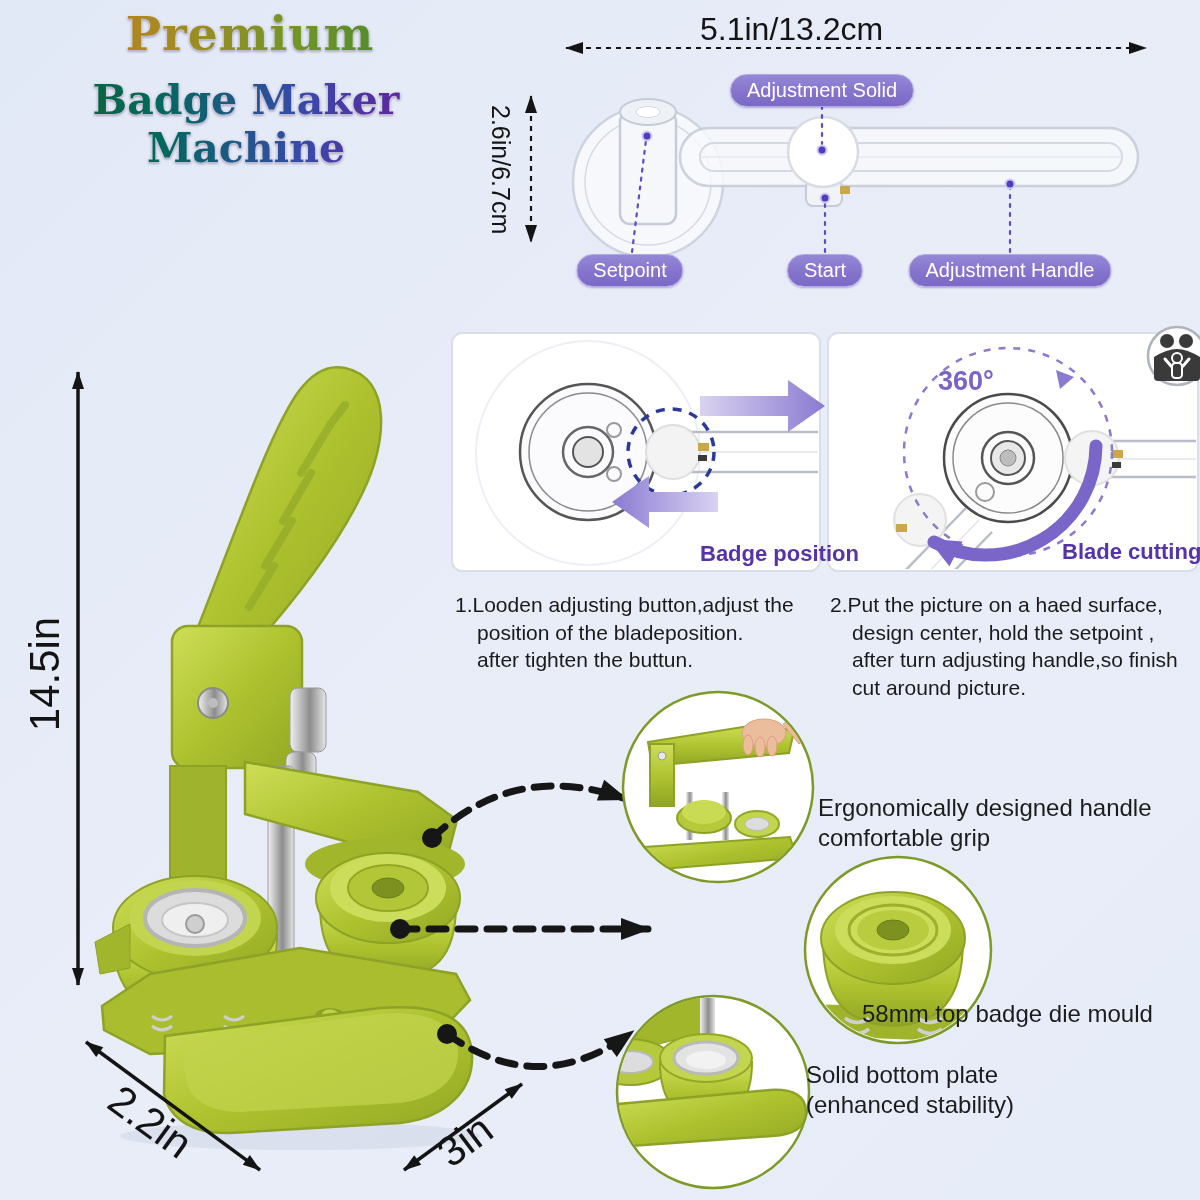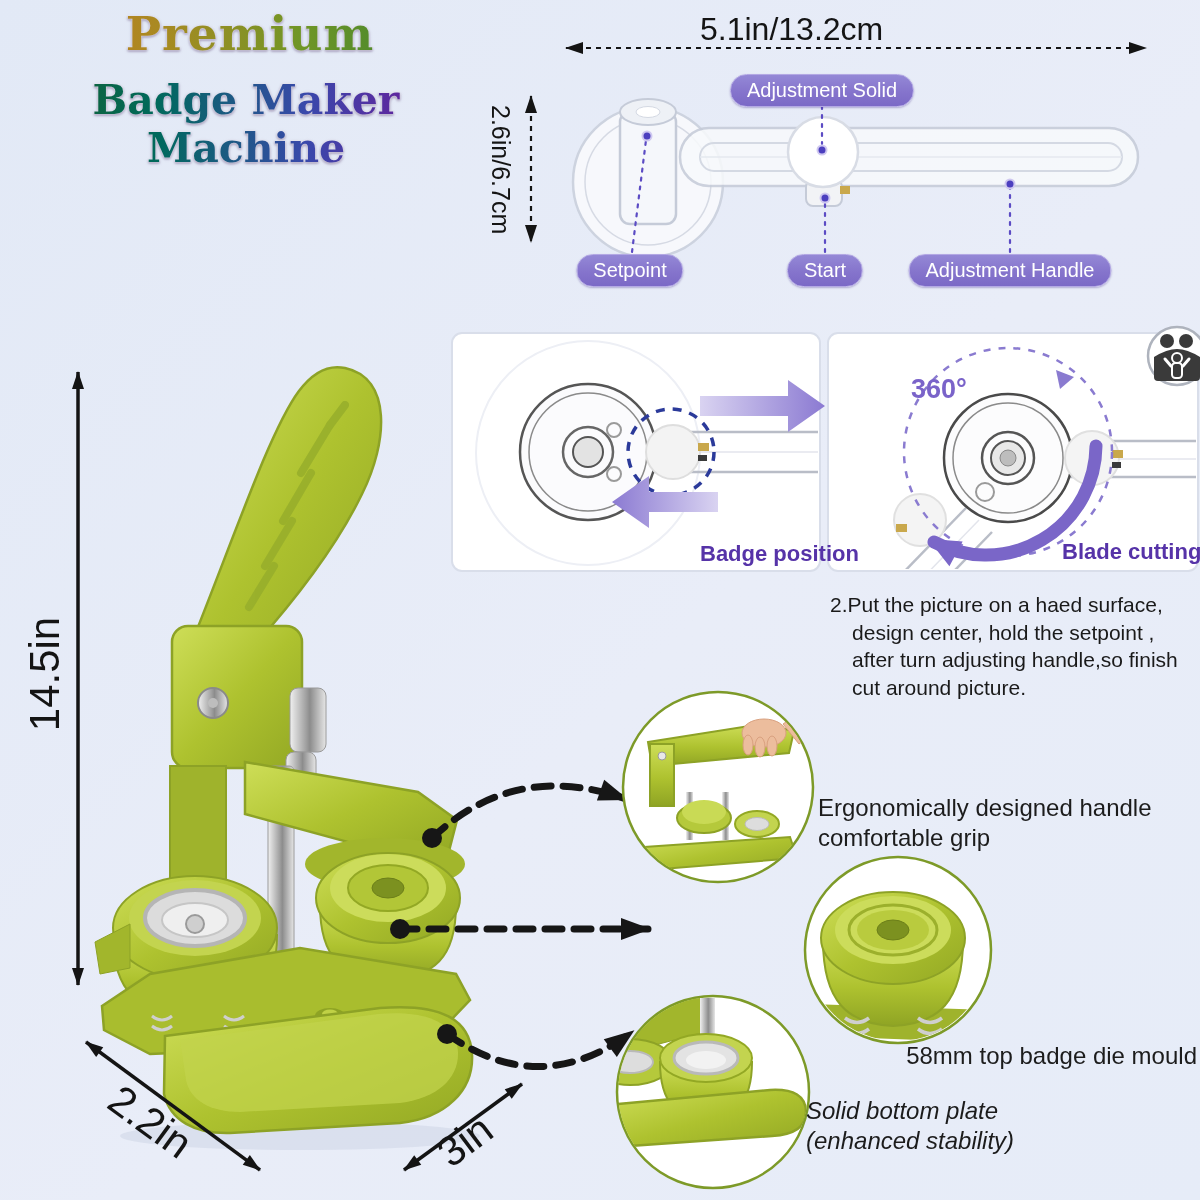--- a/index.html
+++ b/index.html
@@ -308,31 +308,34 @@
 
 <div class="txt dim-label" style="left:700px;top:11px;width:320px;">5.1in/13.2cm</div>
 <div class="txt dim-side" style="left:486px;top:90px;">2.6in/6.7cm</div>
 
 <div class="pill" style="left:822px;top:74px;">Adjustment Solid</div>
 <div class="pill" style="left:630px;top:254px;">Setpoint</div>
 <div class="pill" style="left:825px;top:254px;">Start</div>
 <div class="pill" style="left:1010px;top:254px;">Adjustment Handle</div>
 
 <div class="txt panel-caption" style="left:700px;top:541px;">Badge position</div>
-<div class="txt deg" style="left:911px;top:366px;margin-top:8px;">360°</div>
+<div class="txt deg" style="left:938px;top:366px;">360°</div>
 <div class="txt panel-caption" style="left:1062px;top:539px;">Blade cutting</div>
 
+<div class="txt step" style="left:455px;top:591px;width:360px;">1.Looden adjusting button,adjust the
+position of the bladeposition.
+after tighten the buttun.</div>
 <div class="txt step" style="left:830px;top:591px;width:370px;">2.Put the picture on a haed surface,
 design center, hold the setpoint ,
 after turn adjusting handle,so finish
 cut around picture.</div>
 
 <div class="txt dim-big" style="left:-35px;top:650px;width:160px;transform:rotate(-90deg);">14.5in</div>
 <div class="txt dim-big" style="left:88px;top:1098px;width:124px;transform:rotate(36deg);">2.2in</div>
 <div class="txt dim-big" style="left:420px;top:1117px;width:90px;transform:rotate(-37deg);">3in</div>
 
 <div class="txt feature" style="left:818px;top:793px;width:375px;">Ergonomically designed handle
 comfortable grip</div>
-<div class="txt feature" style="left:862px;top:1041px;width:335px;text-align:right;">58mm top badge die mould</div>
-<div class="txt feature" style="left:806px;top:1096px;width:310px;font-style:italic;">Solid bottom plate
+<div class="txt feature" style="left:862px;top:999px;width:335px;">58mm top badge die mould</div>
+<div class="txt feature" style="left:806px;top:1060px;width:310px;">Solid bottom plate
 (enhanced stability)</div>
 
 </div>
 
 </body></html>

